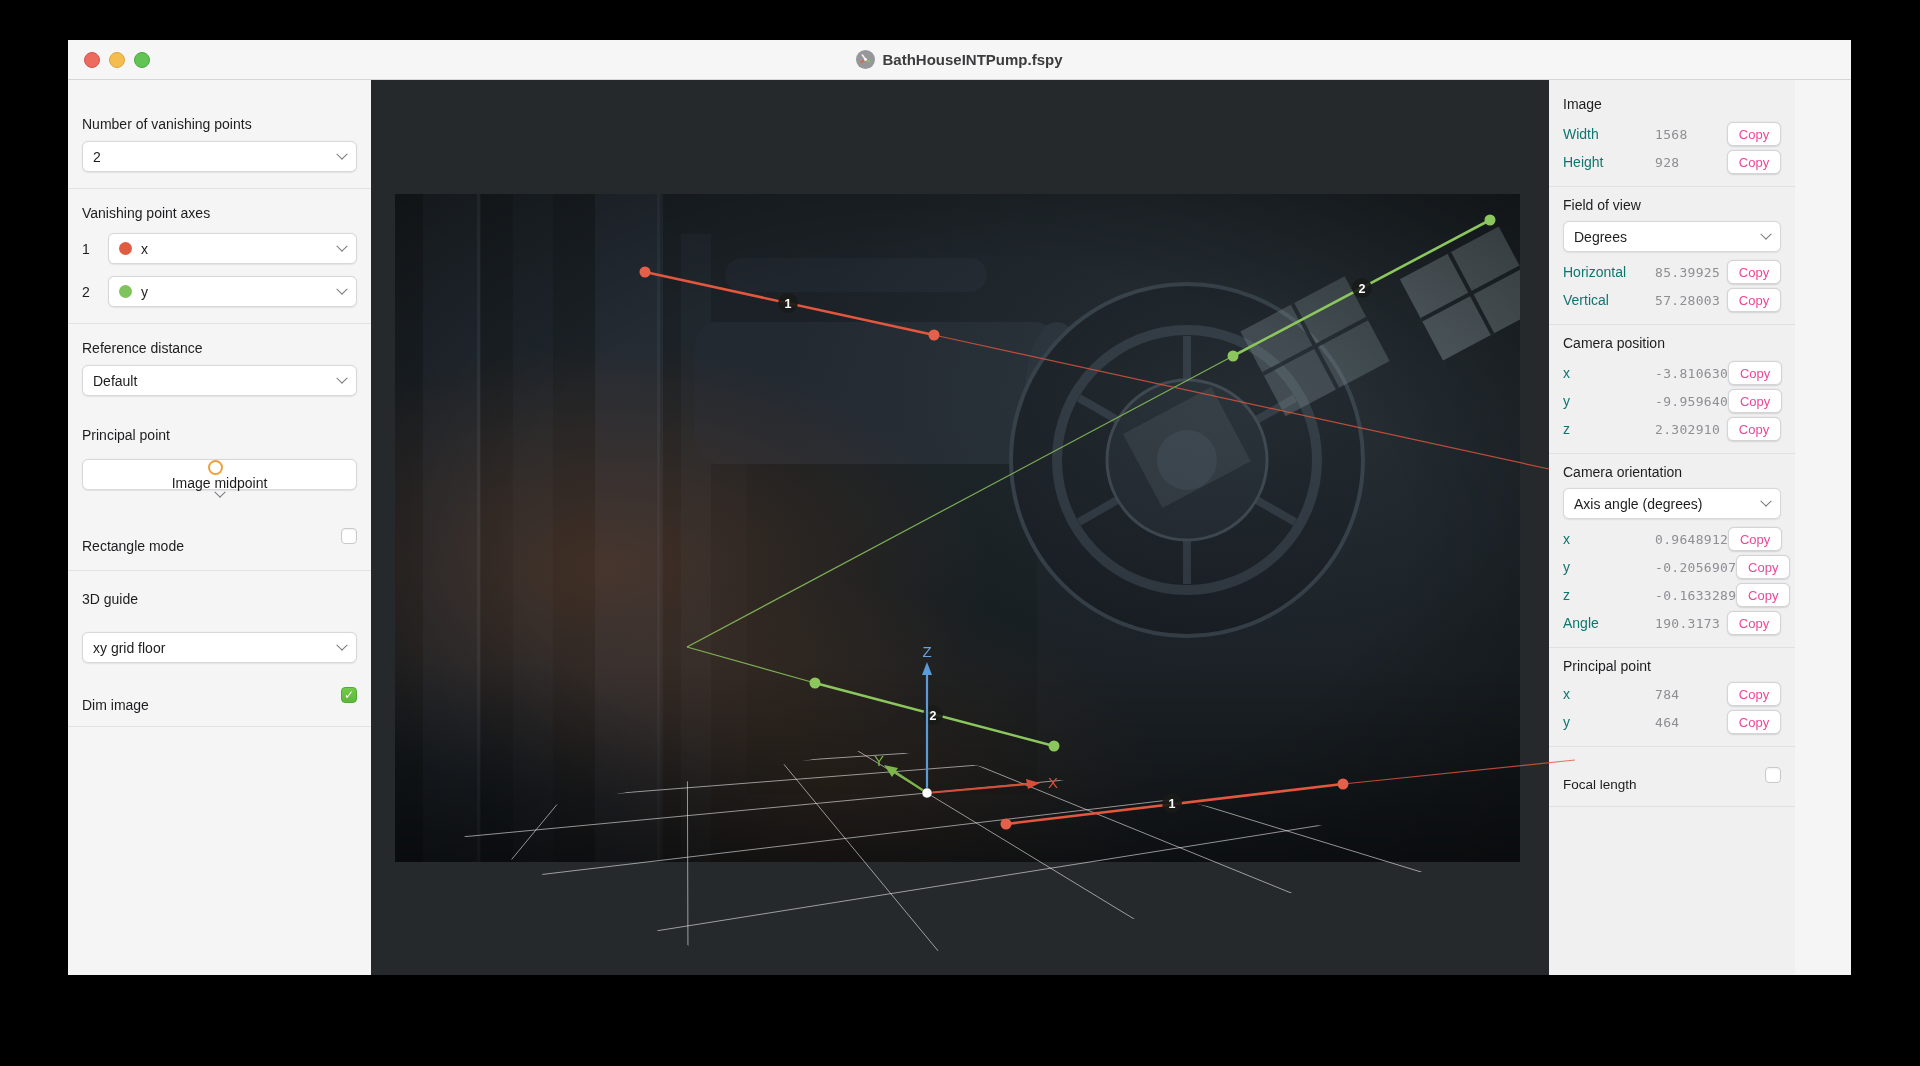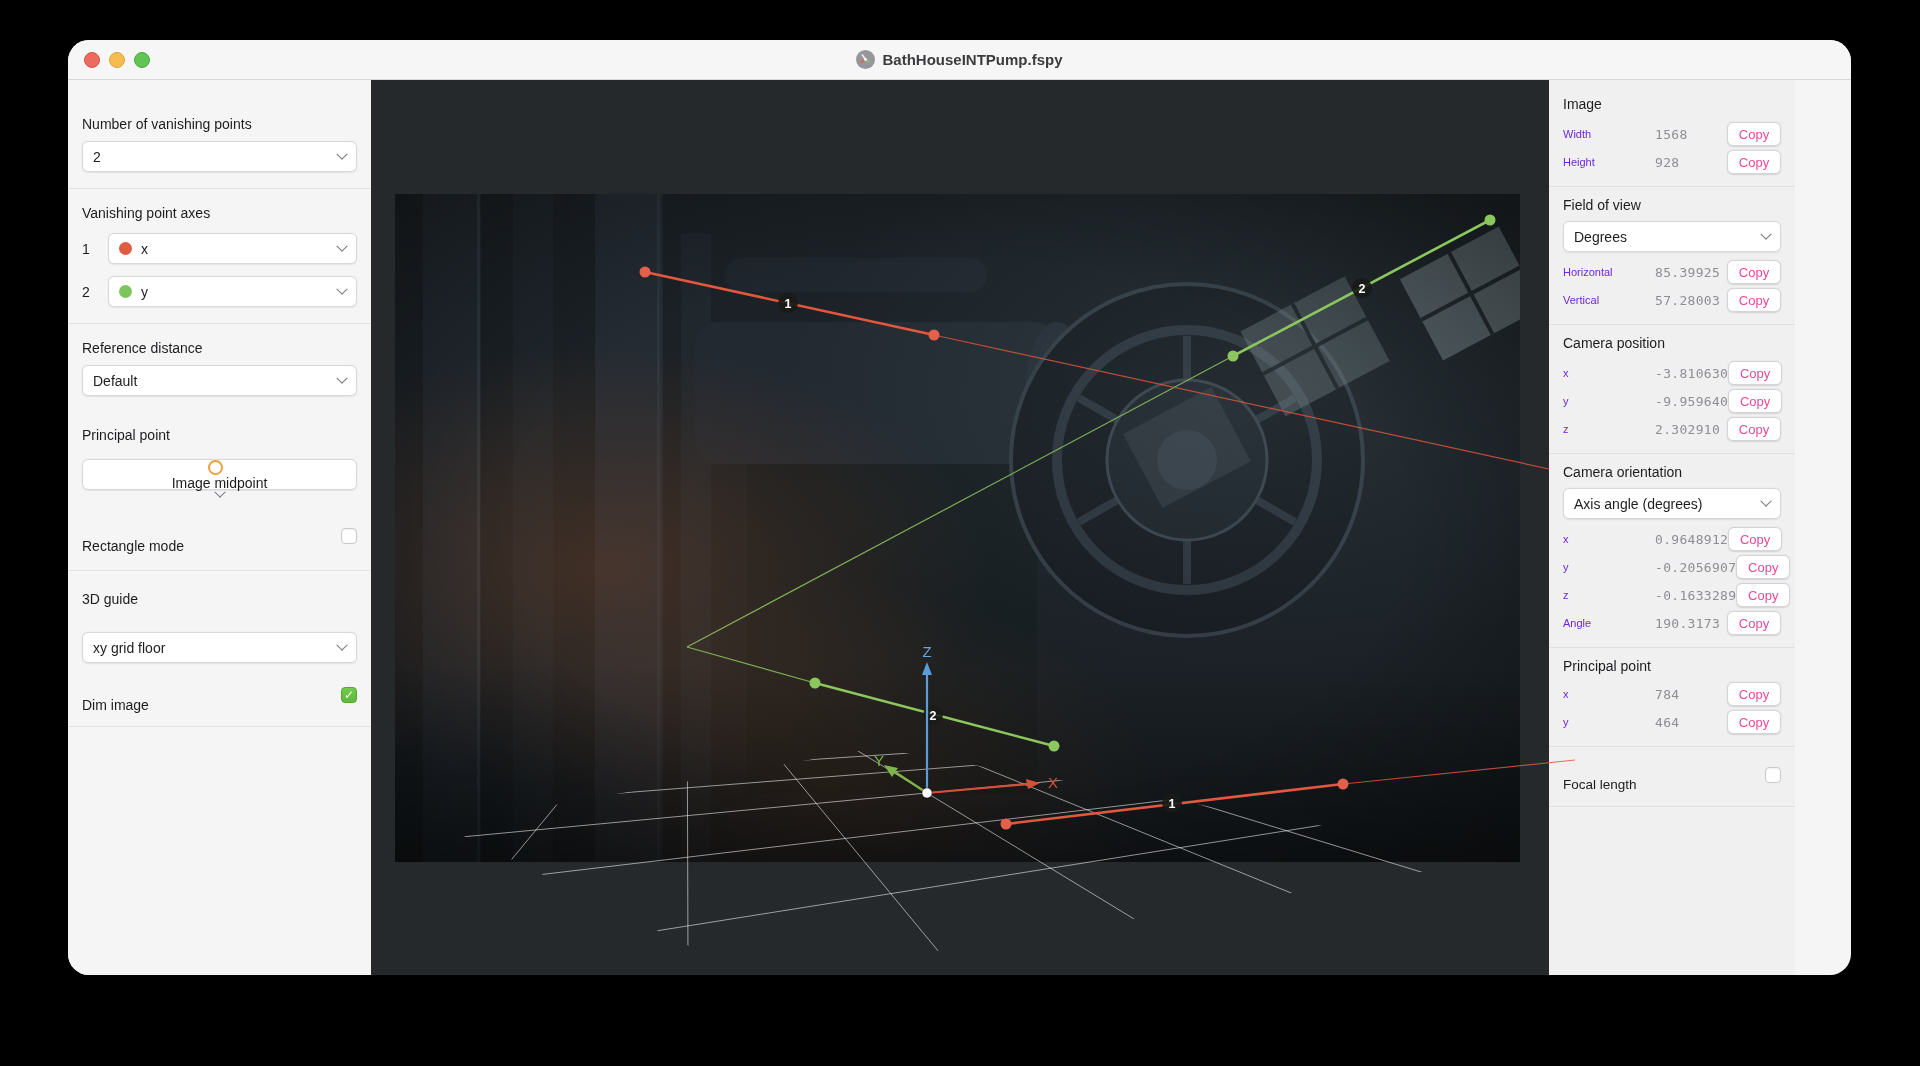--- a/index.html
+++ b/index.html
@@ -1,18 +1,18 @@
 <!DOCTYPE html>
 <html><head>
 <meta charset="utf-8">
 <style>
   html,body{margin:0;padding:0;background:#000;}
   .stage{position:relative;width:1920px;height:1066px;background:#000;overflow:hidden;
          font-family:"Liberation Sans","DejaVu Sans",sans-serif;-webkit-font-smoothing:antialiased;}
-  .window{position:absolute;left:68px;top:40px;width:1783px;height:935px;border-radius:21px;
+  .window{position:absolute;left:68px;top:40px;width:1783px;height:935px;border-radius:0;
           overflow:hidden;background:#f5f5f6;box-shadow:0 18px 60px rgba(0,0,0,.8);}
   
   .titlebar{position:relative;height:39px;background:#f6f6f6;border-bottom:1px solid #d6d6d6;
             display:flex;align-items:center;justify-content:center;}
   .traffic{position:absolute;left:16px;top:0;height:100%;display:flex;align-items:center;gap:9px;}
   .tl{width:14px;height:14px;border-radius:50%;}
   .tl.red{background:#ed6a5f;border:.5px solid #d55248;}
   .tl.yellow{background:#f5bd4f;border:.5px solid #dca53c;}
   .tl.green{background:#61c454;border:.5px solid #4aa93e;}
   .title-wrap{display:flex;align-items:center;gap:7px;}
@@ -38,21 +38,21 @@
   .vp-num{width:14px;font-size:14px;color:#1d1d1f;}
   .vp-row .sel{flex:1;margin-left:12px;}
   .check-row{display:flex;align-items:center;justify-content:space-between;}
   .cbx{width:16px;height:16px;border-radius:4px;box-sizing:border-box;flex:none;}
   .cbx.off{background:#fff;border:1px solid #c9c9cd;box-shadow:inset 0 1px 2px rgba(0,0,0,.06);}
   .cbx.on{background:linear-gradient(#74ca4a,#5cb93c);border:1px solid #53a836;color:#fff;
           font-size:12px;font-weight:700;display:flex;align-items:center;justify-content:center;}
   
   .phead{font-size:14px;color:#1d1d1f;}
   .prow{height:28px;display:flex;align-items:center;}
-  .plabel{width:92px;font-size:11px;color:#6d28d9;flex:none;}
+  .plabel{width:92px;font-size:14px;color:#0f766e;flex:none;}
   .pval{flex:1;font-family:"DejaVu Sans Mono","Liberation Mono",monospace;font-size:13px;
         color:#8e8e93;letter-spacing:.3px;}
   .copy{width:52px;height:22px;background:#fff;border:1px solid #d4d4d8;border-radius:6px;
         font-size:13px;color:#ec4899;box-shadow:0 .5px 1.5px rgba(0,0,0,.12);
         display:flex;align-items:center;justify-content:center;flex:none;cursor:default;
         font-family:"Liberation Sans",sans-serif;}
   .pdiv{height:1px;background:#e0e0e3;margin:10px -14px;}
   .mt8{margin-top:8px;} .mt6{margin-top:6px;}
   
   .photo{position:absolute;left:24px;top:114px;z-index:1;}

